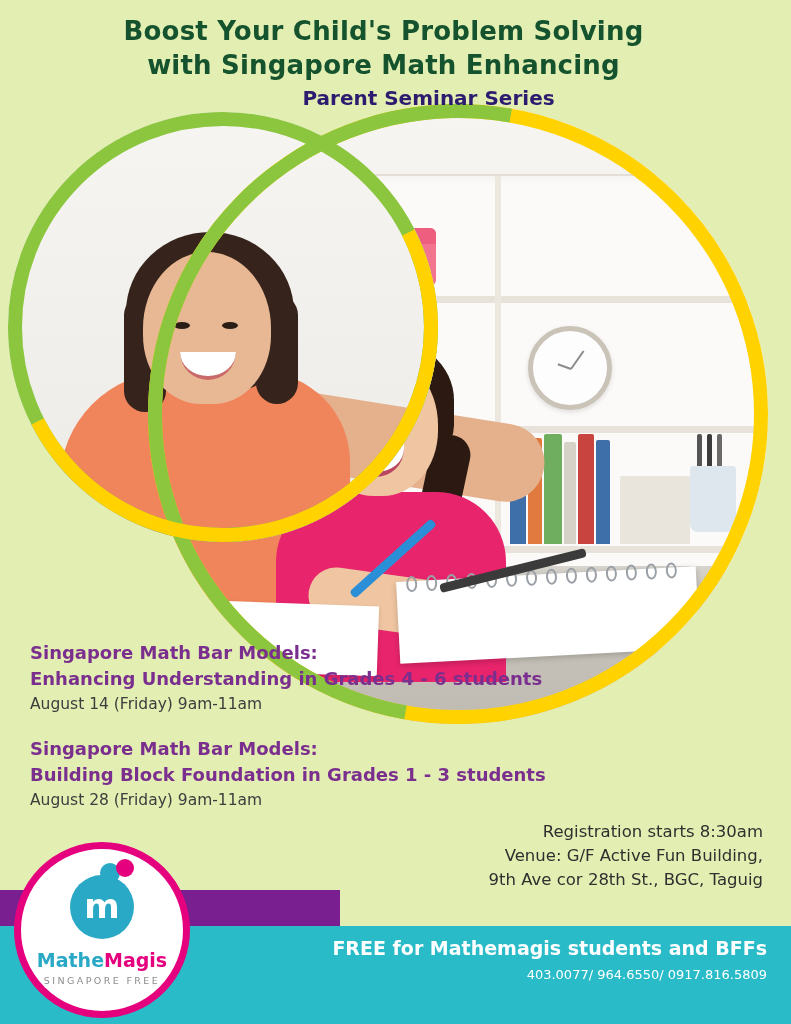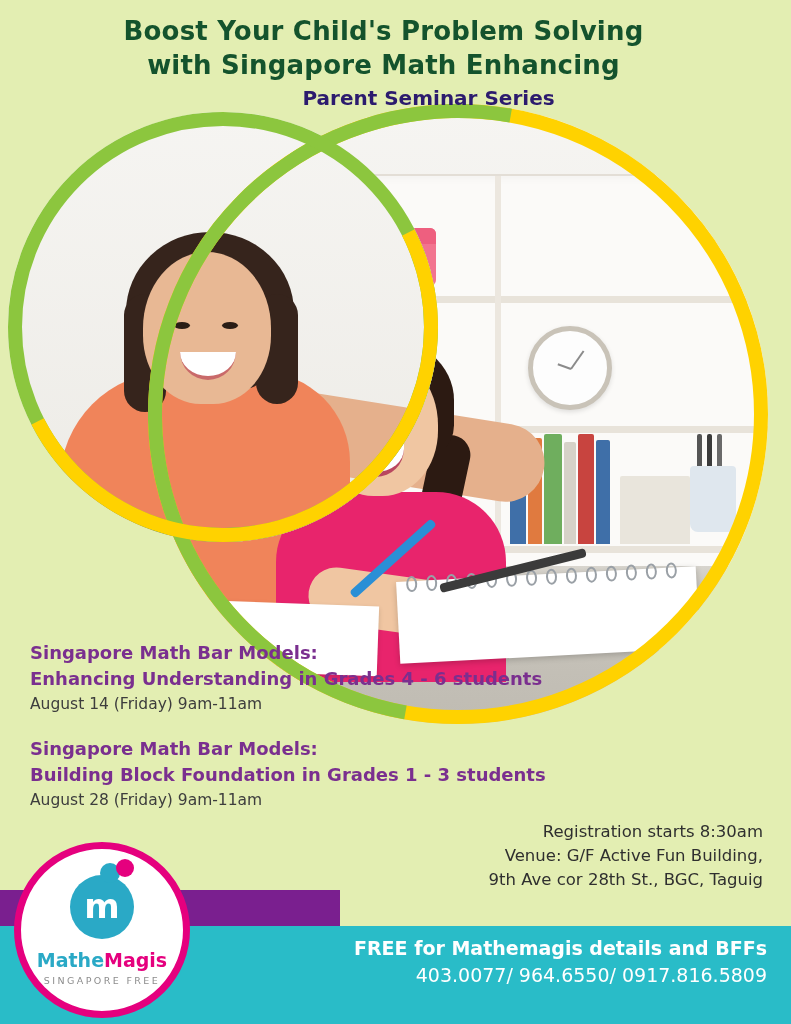--- a/index.html
+++ b/index.html
@@ -467,21 +467,21 @@
   .teal-bar .l1 {
     font-size: 19px;
     font-weight: bold;
     line-height: 28px;
   }
   .teal-bar .l2 {
     font-size: 16.5px;
     line-height: 26px;
   }
   .teal-bar .l3 {
-    font-size: 19px;
+    font-size: 13px;
     line-height: 26px;
     text-align: right;
   }
 
   
   .logo {
     position: absolute;
     left: 14px;
     bottom: 6px;
     width: 176px;
@@ -683,21 +683,21 @@
 
   <div class="details">
     <div>Registration starts 8:30am</div>
     <div>Venue: G/F Active Fun Building,</div>
     <div>9th Ave cor 28th St., BGC, Taguig</div>
   </div>
 
   <div class="purple-bar"></div>
   <div class="teal-bar">
     <div class="txt">
-      <div class="l1">FREE for Mathemagis details and BFFs</div>
+      <div class="l1">FREE for Mathemagis students and BFFs</div>
       <div class="l3">403.0077/ 964.6550/ 0917.816.5809</div>
     </div>
   </div>
 
   <div class="logo">
     <div class="mark">
       <div class="m">m</div>
     </div>
     <div class="figure-a"></div>
     <div class="figure-b"></div>

